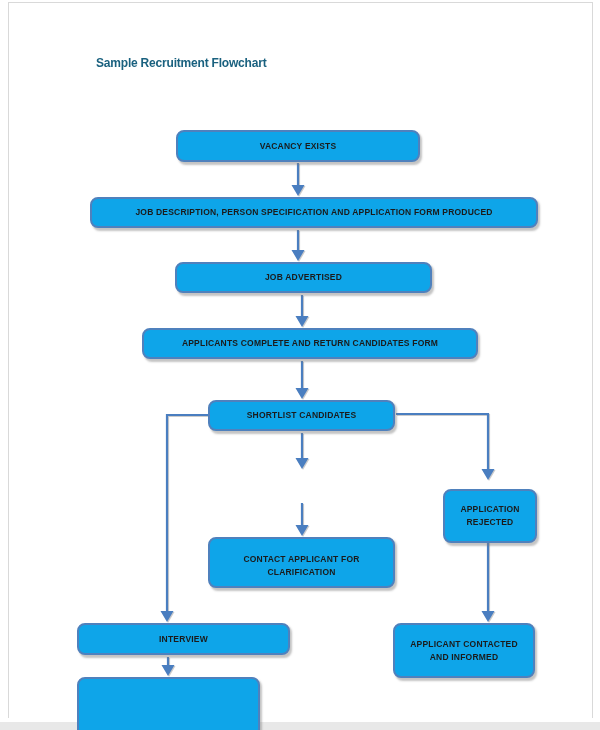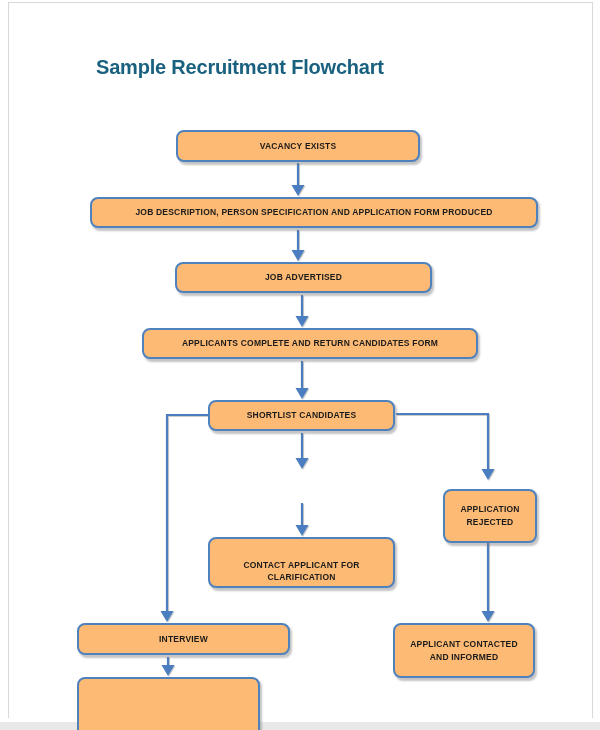--- a/index.html
+++ b/index.html
@@ -9,32 +9,32 @@
   }
   
   .edge-line{position:absolute;background:#d9d9d9;}
   #edge-top{left:8px;top:2px;width:585px;height:1px;}
   #edge-left{left:8px;top:2px;width:1px;height:716px;}
   #edge-right{left:592px;top:2px;width:1px;height:716px;}
   #bottom-strip{position:absolute;left:0;top:722px;width:600px;height:8px;background:#e8e8e8;}
 
   #title{
     position:absolute;left:96px;top:56px;
-    font-size:20px;font-weight:bold;color:#1a617f;letter-spacing:-0.2px;
+    font-size:12px;font-weight:bold;color:#1a617f;letter-spacing:-0.2px;
   }
 
   .node{
     position:absolute;box-sizing:border-box;
-    background:#fdba74;border:2px solid #4f81bd;border-radius:8px;
+    background:#0ea5e9;border:2px solid #4f81bd;border-radius:8px;
     box-shadow:2px 2.5px 2px rgba(125,125,125,0.45);
     display:flex;align-items:center;justify-content:center;
     text-align:center;font-size:8.5px;font-weight:bold;color:#1b1b1b;
     letter-spacing:0.2px;line-height:1.5;padding:2px 6px;
   }
-  .node.text-top{align-items:flex-end;padding-top:9px;}
+  .node.text-top{align-items:center;padding-top:9px;}
 
   #node-vacancy-exists        {left:176px;top:130px;width:244px;height:32px;}
   #node-job-description       {left:90px; top:197px;width:448px;height:31px;}
   #node-job-advertised        {left:175px;top:262px;width:257px;height:31px;}
   #node-applicants-complete   {left:142px;top:328px;width:336px;height:31px;}
   #node-shortlist             {left:208px;top:400px;width:187px;height:31px;}
   #node-application-unclear   {left:208px;top:470px;width:187px;height:31px;}
   #node-application-rejected  {left:443px;top:481px;width:94px; height:54px;margin-top:8px;}
   #node-contact-applicant     {left:208px;top:537px;width:187px;height:51px;}
   #node-interview             {left:77px; top:623px;width:213px;height:32px;}

